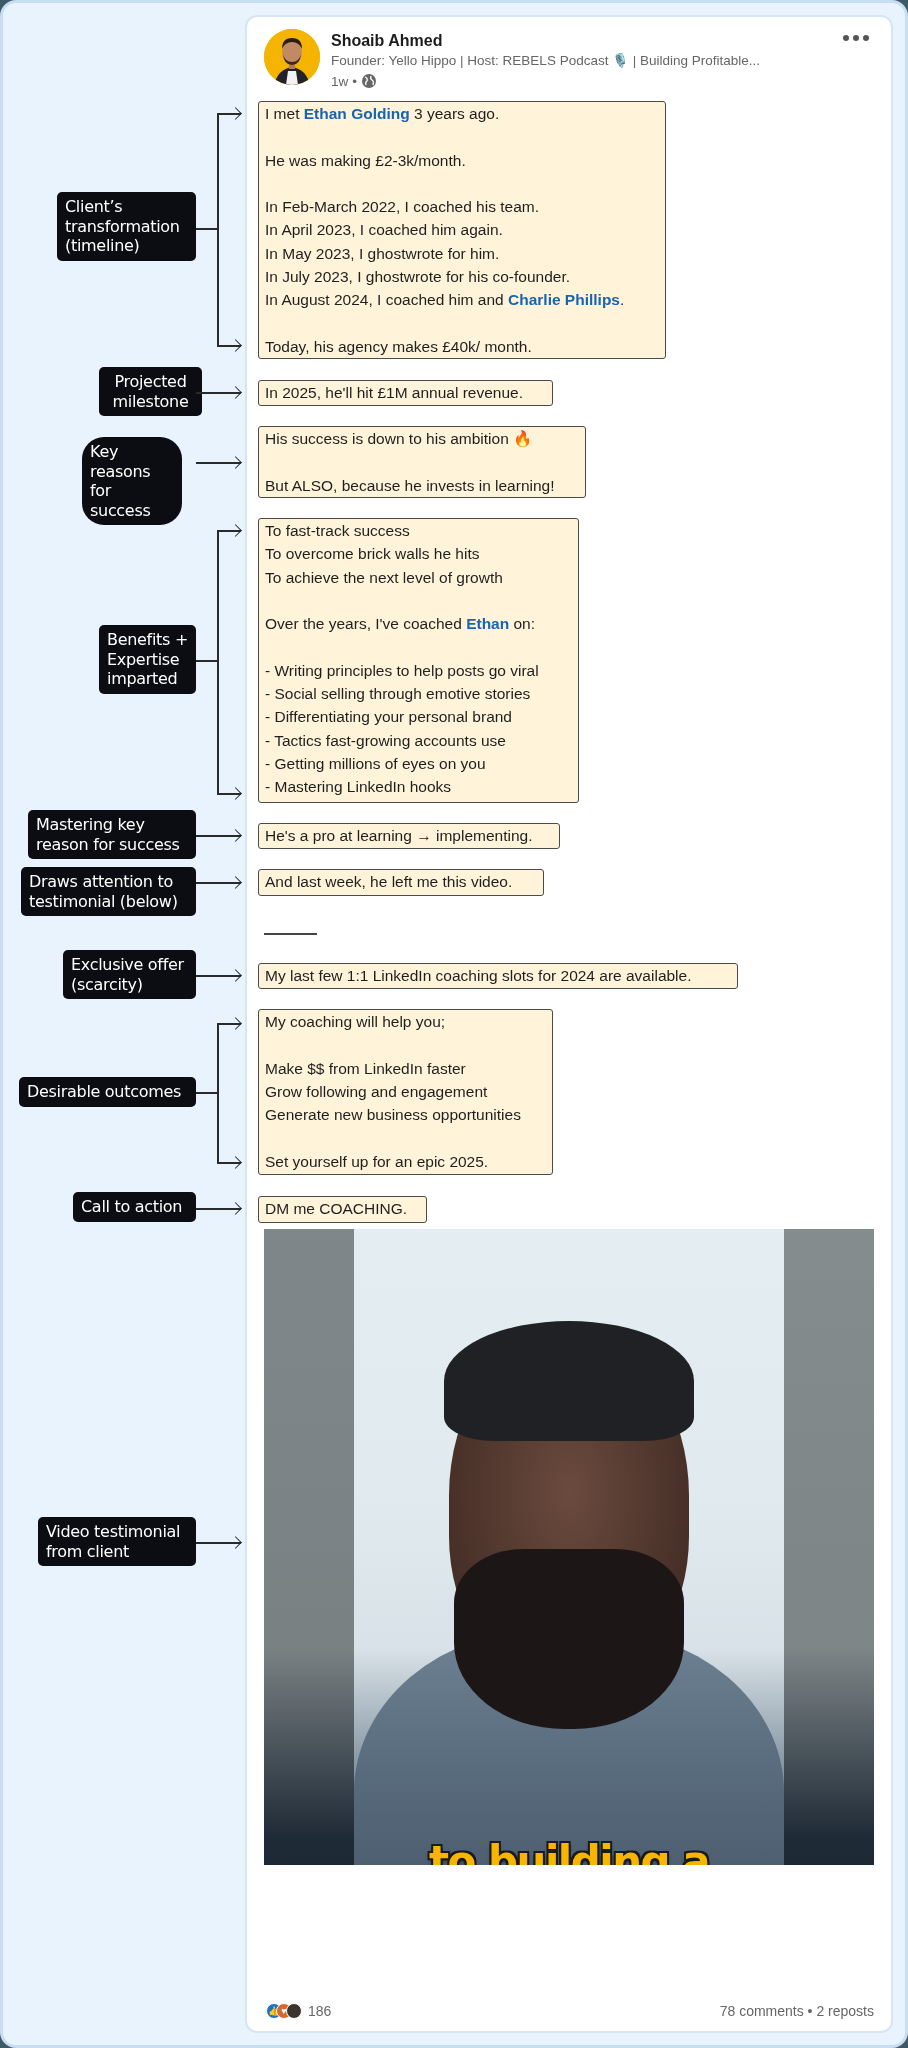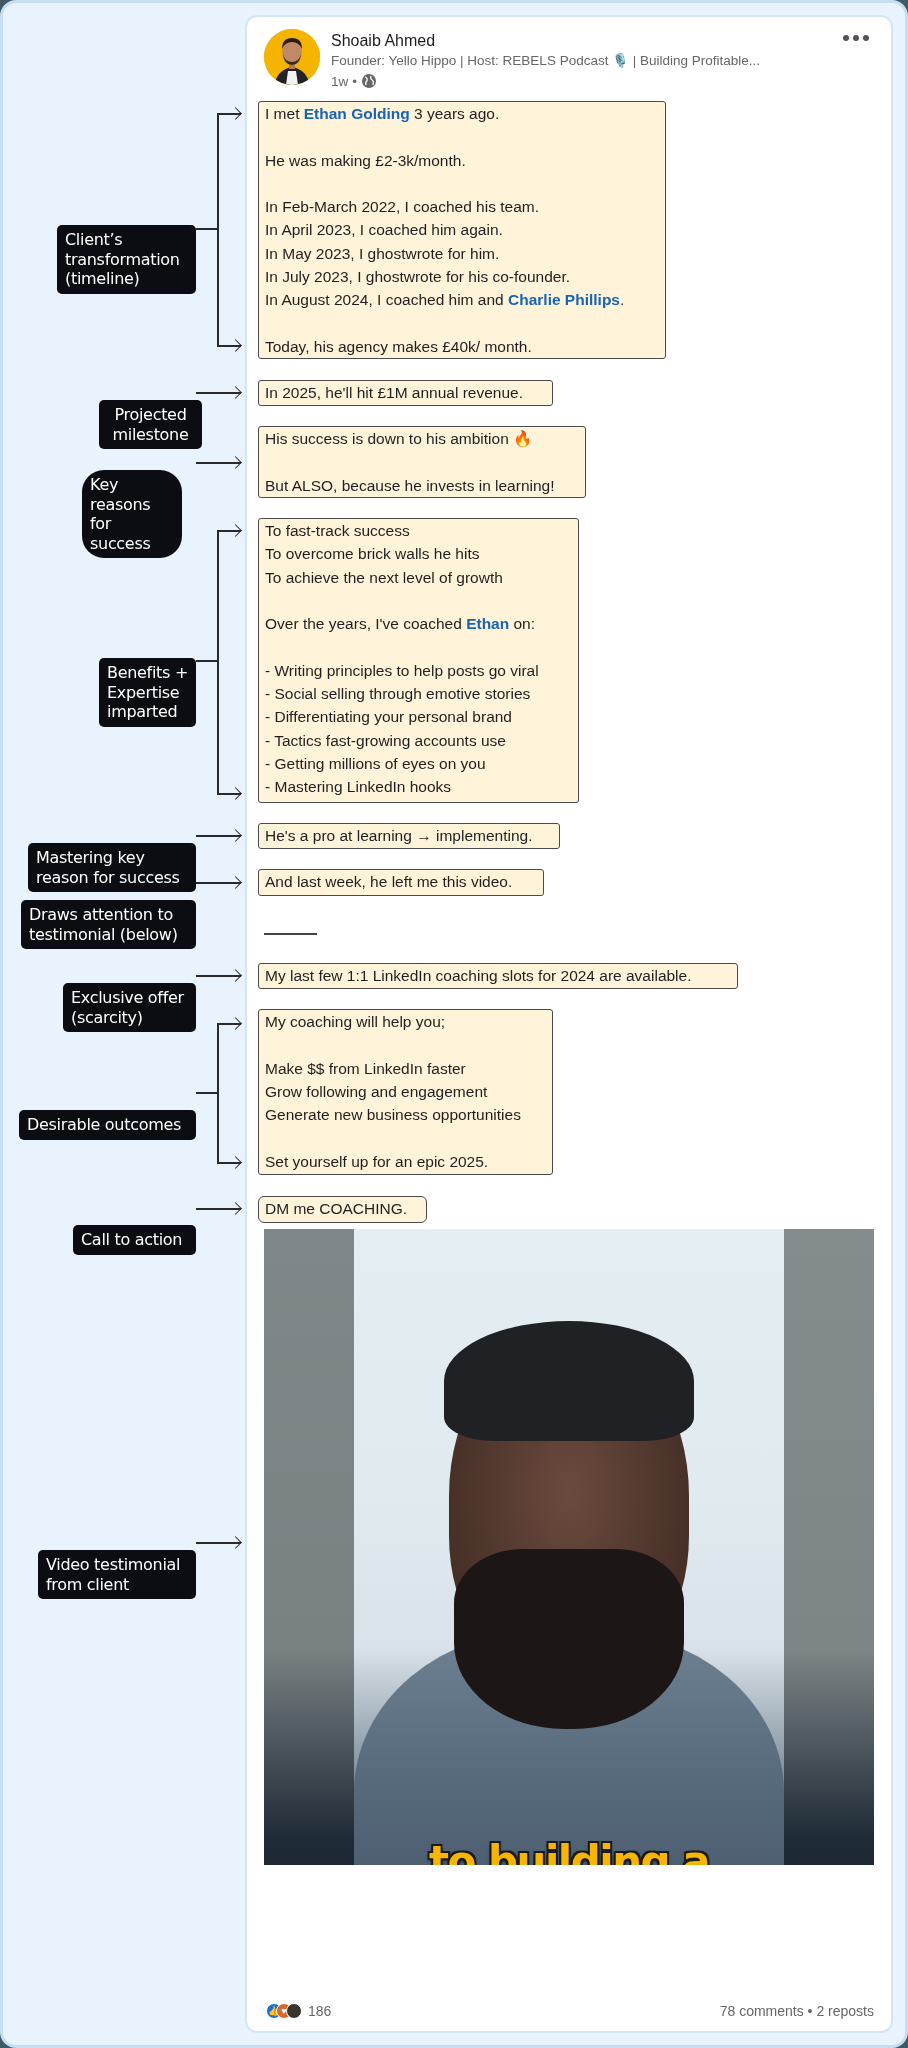--- a/index.html
+++ b/index.html
@@ -12,39 +12,38 @@
   .card {
     position: absolute; left: 245px; top: 15px; width: 648px; height: 2018px;
     background: #ffffff; border: 2px solid #d4e5f4; border-radius: 12px;
   }
   .abs { position: absolute; }
   
   .avatar {
     position: absolute; left: 264px; top: 29px; width: 56px; height: 56px; border-radius: 50%;
     background: #f5b400; overflow: hidden;
   }
-  .name { left: 331px; top: 32px; font-size: 16px; font-weight: normal; color: #1d1d1d; }
+  .name { left: 331px; top: 32px; font-size: 16px; font-weight: bold; color: #1d1d1d; }
   .headline { left: 331px; top: 52px; font-size: 13.5px; color: #666; white-space: nowrap; }
   .meta { left: 331px; top: 73px; font-size: 13.5px; color: #666; display: flex; align-items: center; gap: 4px; }
   .more { left: 840px; top: 30px; width: 32px; height: 16px; display: flex; gap: 4px; align-items: center; justify-content: center; cursor: pointer; }
   .more span { width: 6px; height: 6px; border-radius: 50%; background: #555; display: block; }
   
   .tbox {
     position: absolute; left: 258px; background: #fff4d9; border: 1.5px solid #4a4a4a; border-radius: 3px;
     padding: 0 6px; font-size: 15.5px; line-height: 23.3px; color: #1f1f1f; white-space: nowrap;
   }
   .tbox .line { display: block; height: 23.3px; }
   .tbox .blank { display: block; height: 23.3px; }
   .link { color: #1864b4; font-weight: bold; cursor: pointer; }
   
   .label {
     position: absolute; background: #0b0d12; color: #ffffff; border-radius: 5px;
     font-size: 16px; line-height: 19.5px; padding: 5px 8px; font-family: "DejaVu Sans", sans-serif;
     letter-spacing: -0.3px;
-    margin-top: 33px;
   }
   .label.center { text-align: center; }
   .hline { position: absolute; height: 1.6px; background: #2a2a2a; }
   .vline { position: absolute; width: 1.6px; background: #2a2a2a; }
   .arrowhead {
     position: absolute; width: 9px; height: 9px; border-top: 1.6px solid #2a2a2a; border-right: 1.6px solid #2a2a2a;
     transform: rotate(45deg);
   }
   .divider { position: absolute; left: 264px; top: 933px; width: 53px; height: 1.5px; background: #444; }
   
@@ -178,21 +177,21 @@
 <div class="tbox" style="top:1009px; height:166px; width:295px;">
   <span class="line">My coaching will help you;</span>
   <span class="blank"></span>
   <span class="line">Make $$ from LinkedIn faster</span>
   <span class="line">Grow following and engagement</span>
   <span class="line">Generate new business opportunities</span>
   <span class="blank"></span>
   <span class="line">Set yourself up for an epic 2025.</span>
 </div>
 
-<div class="tbox" style="top:1196px; height:27px; width:169px;border-radius:6px;">
+<div class="tbox" style="top:1196px; height:27px; width:169px;">
   <span class="line">DM me COACHING.</span>
 </div>
 
 <div class="label" style="left:57px; top:192px; width:139px;">
   <div>Client’s</div>
   <div>transformation</div>
   <div>(timeline)</div>
 </div>
 <div class="hline" style="left:196px; top:228px; width:22px;"></div>
 <div class="vline" style="left:217px; top:113px; height:233px;"></div>

